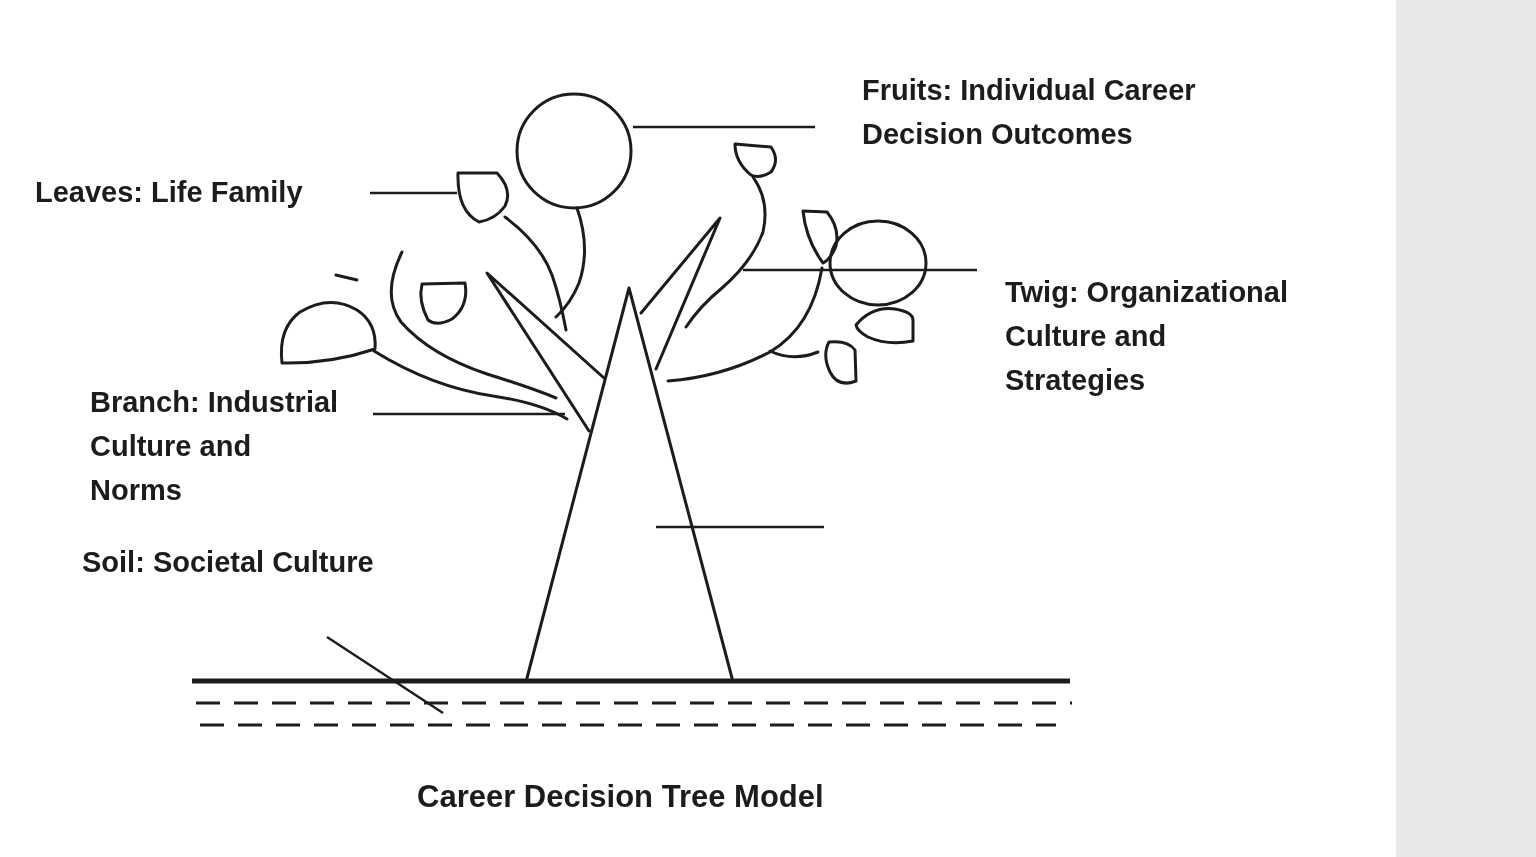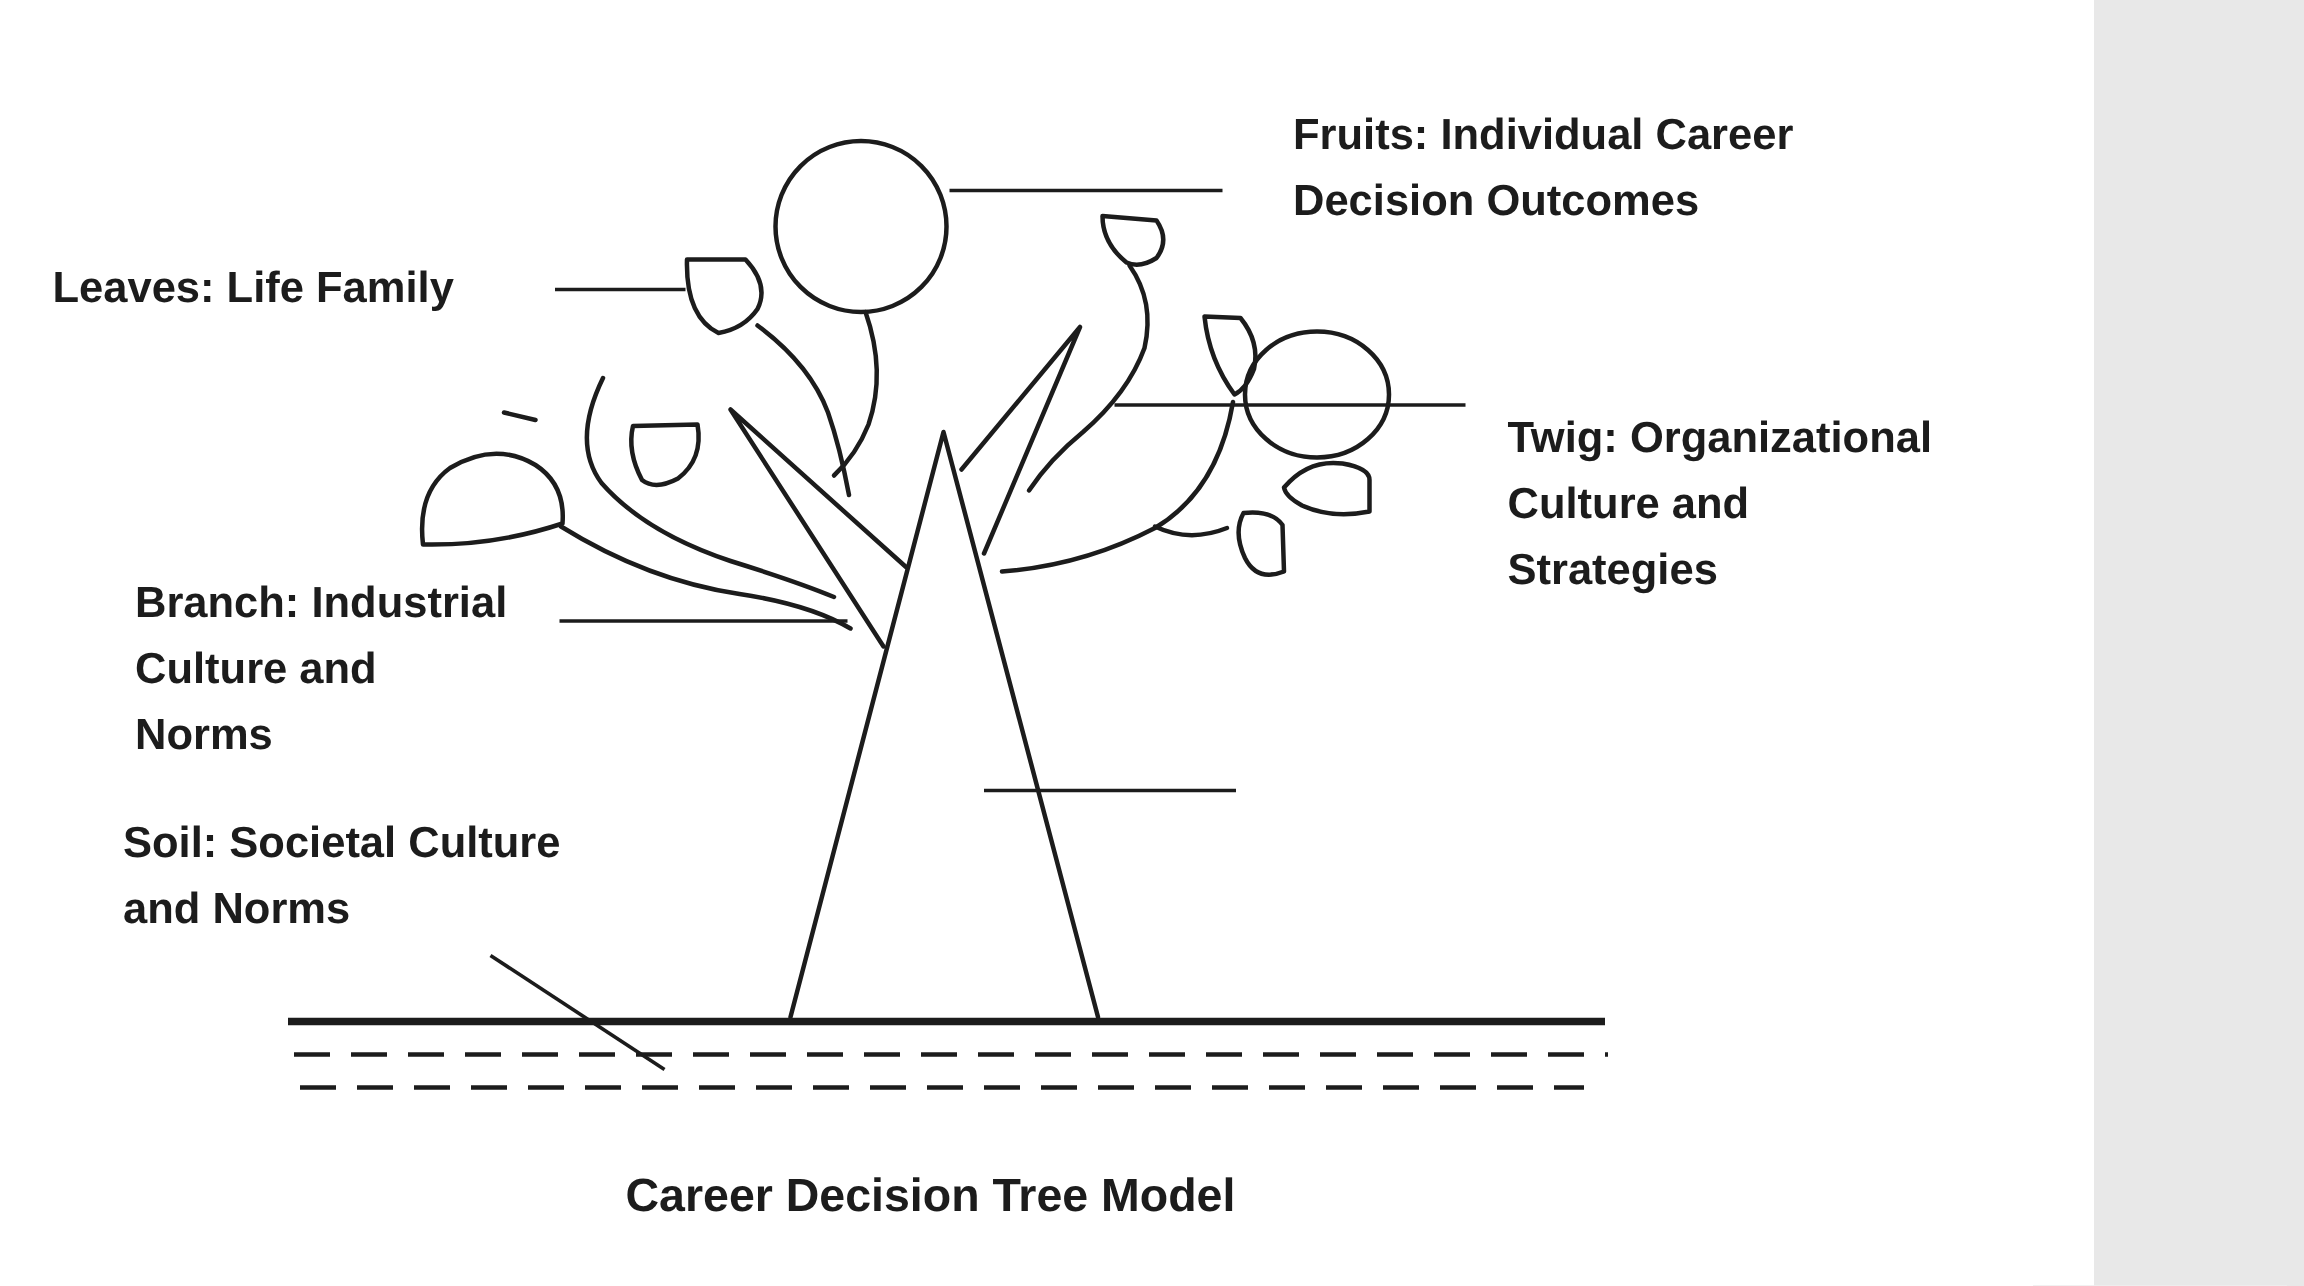--- a/index.html
+++ b/index.html
@@ -106,18 +106,17 @@
 
   <div class="label" style="left:70px; top:380px;margin-left:20px;">
     <div>Branch: Industrial</div>
     <div>Culture and</div>
     <div>Norms</div>
   </div>
 
 
   <div class="label" style="left:82px; top:540px;">
     <div>Soil: Societal Culture</div>
-    <div>and Norms</div>
   </div>
 
   <div class="title" style="left:417px; top:775px;">Career Decision Tree Model</div>
 
 </div>
 
 </body></html>

